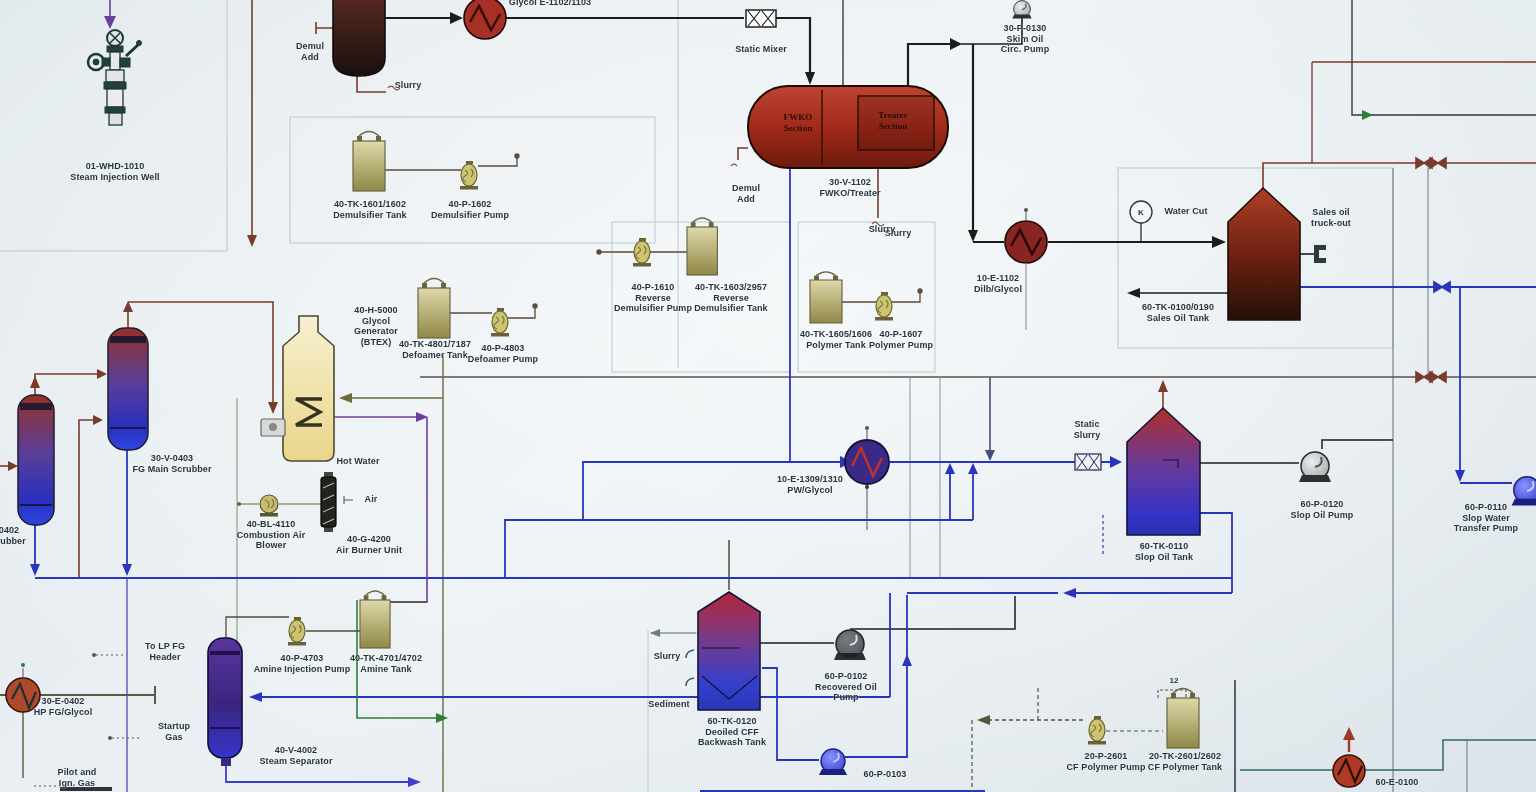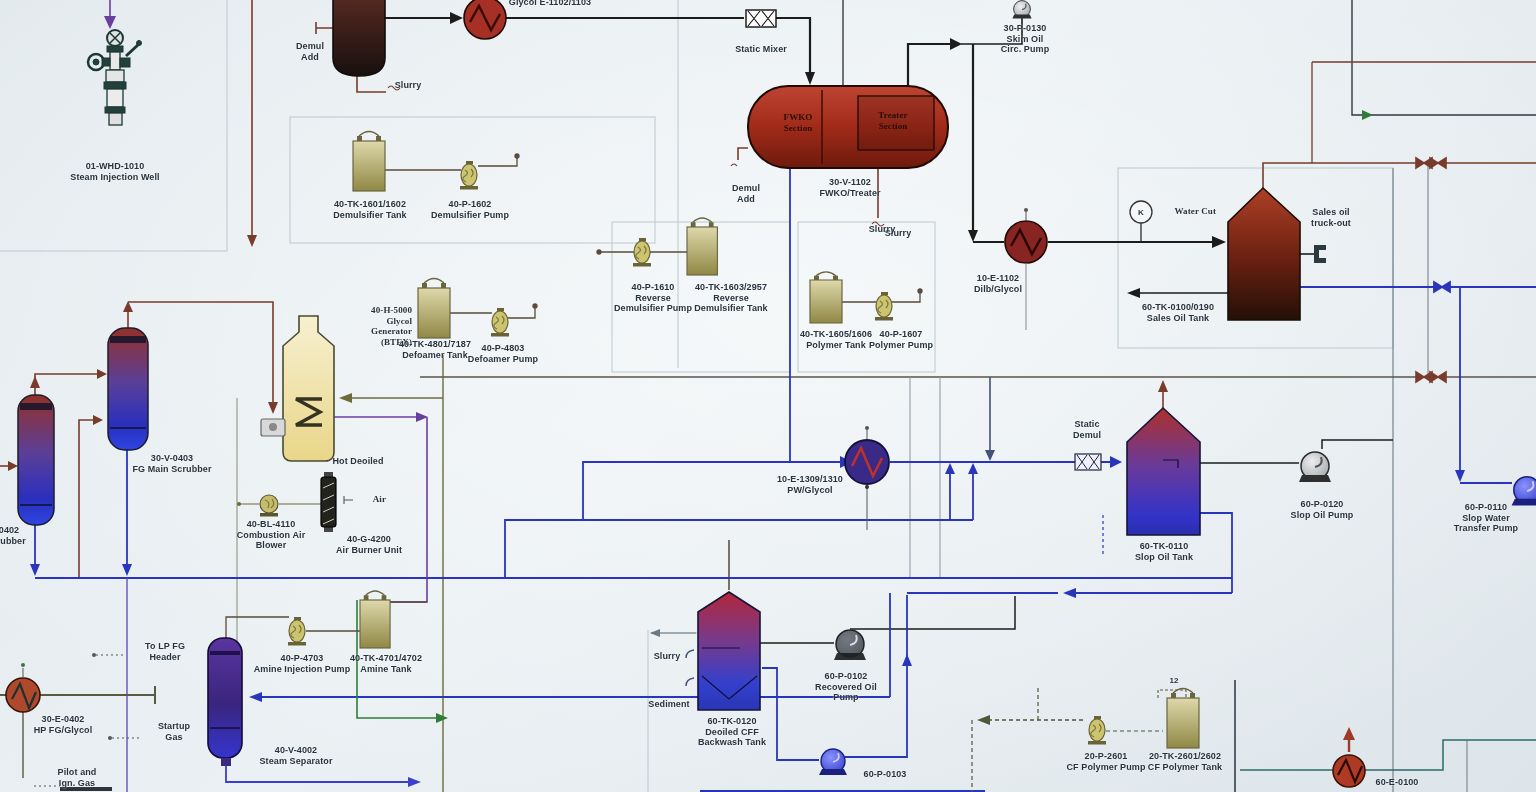--- a/index.html
+++ b/index.html
@@ -7,21 +7,21 @@
     background:
       radial-gradient(120% 120% at 52% 40%, rgba(255,255,255,.55) 0%, rgba(236,241,244,0) 55%),
       linear-gradient(135deg,#e3eaee 0%,#eaf0f3 45%,#dde5ea 100%);
     font-family:"Liberation Sans","DejaVu Sans",sans-serif;
     filter: blur(0.25px) saturate(0.98);
   }
   #stage svg{position:absolute;left:0;top:0;}
   .lb{position:absolute;font-size:9px;line-height:10.5px;font-weight:700;
       color:#27333e;text-align:center;white-space:pre-line;letter-spacing:.1px;
       text-shadow:0 0 2px rgba(255,255,255,.8);}
-  .lb.left{text-align:right;font-family:Liberation Serif, serif;}
+  .lb.left{text-align:center;}
   .lb.ondrum{color:#2a0d08;text-shadow:none;font-family:Liberation Serif, serif;}
   .lb.tiny{font-size:8px;line-height:9px;}
 </style>
 </head>
 <body>
 
 <div id="stage">
 <svg width="1536" height="792" viewBox="0 0 1536 792">
 <defs>
   <linearGradient id="gDark" x1="0" y1="0" x2="0" y2="1">
@@ -455,33 +455,33 @@
 <div class="lb left" style="left:1156px;top:206px;width:60px">Water Cut</div>
 <div class="lb tiny" style="left:1134px;top:208px;width:14px">K</div>
 <div class="lb" style="left:1126px;top:302px;width:104px">60-TK-0100/0190
 Sales Oil Tank</div>
 <div class="lb" style="left:1302px;top:207px;width:58px">Sales oil
 truck-out</div>
 <div class="lb" style="left:118px;top:453px;width:108px">30-V-0403
 FG Main Scrubber</div>
 <div class="lb" style="left:-40px;top:525px;width:76px">30-V-0402
 FG Scrubber</div>
-<div class="lb" style="left:16px;top:714px;width:94px">30-E-0402
+<div class="lb" style="left:16px;top:696px;width:94px">30-E-0402
 HP FG/Glycol</div>
 <div class="lb" style="left:134px;top:641px;width:62px">To LP FG
 Header</div>
 <div class="lb" style="left:148px;top:721px;width:52px">Startup
 Gas</div>
 <div class="lb" style="left:44px;top:767px;width:66px">Pilot and
 Ign. Gas</div>
 <div class="lb left" style="left:340px;top:305px;width:72px">40-H-5000
 Glycol
 Generator
 (BTEX)</div>
-<div class="lb" style="left:326px;top:456px;width:64px">Hot Deoiled</div>
+<div class="lb" style="left:326px;top:456px;width:64px">Hot Water</div>
 <div class="lb left" style="left:356px;top:494px;width:30px">Air</div>
 <div class="lb" style="left:230px;top:519px;width:82px">40-BL-4110
 Combustion Air
 Blower</div>
 <div class="lb" style="left:328px;top:534px;width:82px">40-G-4200
 Air Burner Unit</div>
 <div class="lb" style="left:390px;top:339px;width:90px">40-TK-4801/7187
 Defoamer Tank</div>
 <div class="lb" style="left:460px;top:343px;width:86px">40-P-4803
 Defoamer Pump</div>
@@ -492,21 +492,21 @@
 Reverse
 Demulsifier Tank</div>
 <div class="lb" style="left:860px;top:224px;width:44px">Slurry</div>
 <div class="lb" style="left:794px;top:329px;width:84px">40-TK-1605/1606
 Polymer Tank</div>
 <div class="lb" style="left:868px;top:329px;width:66px">40-P-1607
 Polymer Pump</div>
 <div class="lb" style="left:760px;top:474px;width:100px">10-E-1309/1310
 PW/Glycol</div>
 <div class="lb" style="left:1064px;top:419px;width:46px">Static
-Demul</div>
+Slurry</div>
 <div class="lb" style="left:1120px;top:541px;width:88px">60-TK-0110
 Slop Oil Tank</div>
 <div class="lb" style="left:1276px;top:499px;width:92px">60-P-0120
 Slop Oil Pump</div>
 <div class="lb" style="left:1440px;top:502px;width:92px">60-P-0110
 Slop Water
 Transfer Pump</div>
 <div class="lb" style="left:686px;top:716px;width:92px">60-TK-0120
 Deoiled CFF
 Backwash Tank</div>

